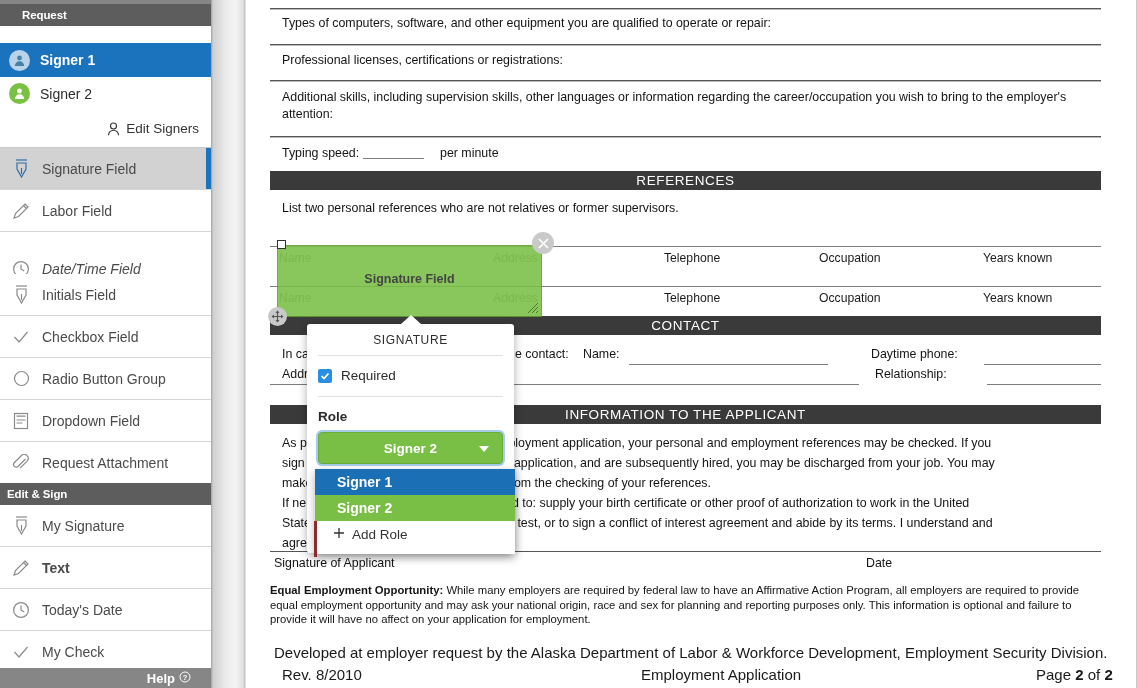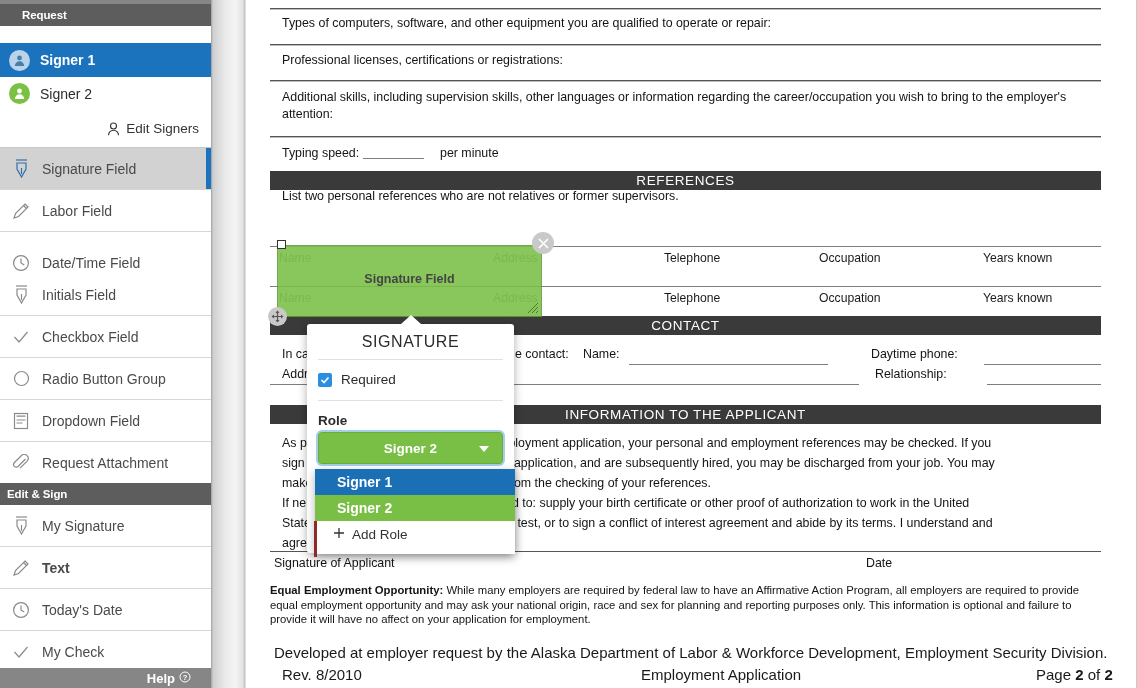--- a/index.html
+++ b/index.html
@@ -178,21 +178,21 @@
     z-index: 60;
   }
   #popover .arrow {
     position: absolute; left: 94px; top: -9px;
     width: 0; height: 0;
     border-left: 10px solid transparent;
     border-right: 10px solid transparent;
     border-bottom: 9px solid #ffffff;
   }
   .pop-title {
-    text-align: center; font-size: 16px; letter-spacing: 0.6px;
+    text-align: center; font-size: 12px; letter-spacing: 0.6px;
     color: #2b2b2b; padding: 9px 0 8px; font-weight: normal;
   }
   .pop-div { height:1px; background:#e0e0e0; margin: 0 11px; }
   .pop-req { display:flex; align-items:center; padding: 12px 0 13px 11px; font-size: 13.5px; color:#2b2b2b; }
   .cb {
     width: 14px; height: 14px; border-radius: 2px;
     background: #2a8fe0; margin-right: 9px;
     display:flex; align-items:center; justify-content:center; flex:none;
   }
   .pop-role-label { font-size: 13.5px; font-weight: bold; color: #2b2b2b; padding: 12px 0 0 11px; }
@@ -250,21 +250,21 @@
 
     <div class="rule" style="top:80px;"></div>
     <div class="doc-text" style="left:36px; top:89px; width:814px;">Additional skills, including supervision skills, other languages or information regarding the career/occupation you wish to bring to the employer's attention:</div>
 
     <div class="rule" style="top:136px;"></div>
     <div class="doc-text" style="left:36px; top:145px;">Typing speed:</div>
     <div class="thin-line" style="left:117px; top:158px; width:61px;"></div>
     <div class="doc-text" style="left:194px; top:145px;">per  minute</div>
 
     <div class="band" style="top:171px;">REFERENCES</div>
-    <div class="doc-text" style="left:36px; top:188px;">List two personal references who are not relatives or former supervisors.</div>
+    <div class="doc-text" style="left:36px; top:200px;">List two personal references who are not relatives or former supervisors.</div>
 
     <div class="thin-line" style="left:24px; top:246px; width:831px;"></div>
     <div class="col-label" style="left:33px; top:251px; color:#8a8a8a;">Name</div>
     <div class="col-label" style="left:247px; top:251px; color:#8a8a8a;">Address</div>
     <div class="col-label" style="left:418px; top:251px;">Telephone</div>
     <div class="col-label" style="left:573px; top:251px;">Occupation</div>
     <div class="col-label" style="left:737px; top:251px;">Years known</div>
 
     <div class="thin-line" style="left:24px; top:286px; width:831px;"></div>
     <div class="col-label" style="left:33px; top:291px; color:#8a8a8a;">Name</div>
@@ -431,21 +431,21 @@
         </div>
         <div class="tool-row" style="top: 190px;">
           <span class="tico">
             <svg width="18" height="18" viewBox="0 0 18 18">
               <path d="M13 2 l3 3 l-9.5 9.5 l-4.5 1.5 l1.5 -4.5 Z" stroke="currentColor" stroke-width="1.2" fill="none"></path>
               <path d="M11.5 3.5 l3 3" stroke="currentColor" stroke-width="1.2" fill="none"></path>
             </svg>
           </span>
           <span>Labor Field</span>
         </div>
-        <div class="tool-row" style="top: 242px;">
+        <div class="tool-row" style="top: 248px; font-style: italic;">
           <span class="tico">
             <svg width="18" height="18" viewBox="0 0 18 18">
               <circle cx="9" cy="9" r="7.4" stroke="currentColor" stroke-width="1.2" fill="none"></circle>
               <path d="M9 4.5 V9 l3.2 2" stroke="currentColor" stroke-width="1.2" fill="none"></path>
             </svg>
           </span>
           <span>Date/Time Field</span>
         </div>
         <div class="tool-row" style="top: 274px;">
           <span class="tico">

